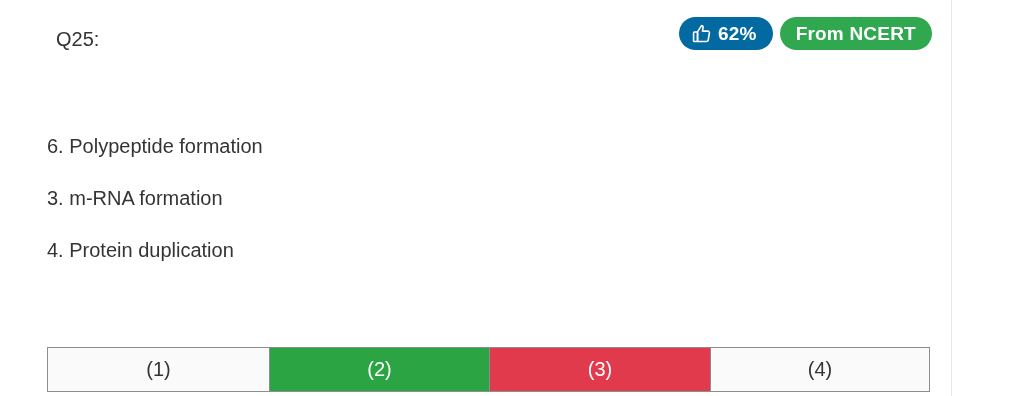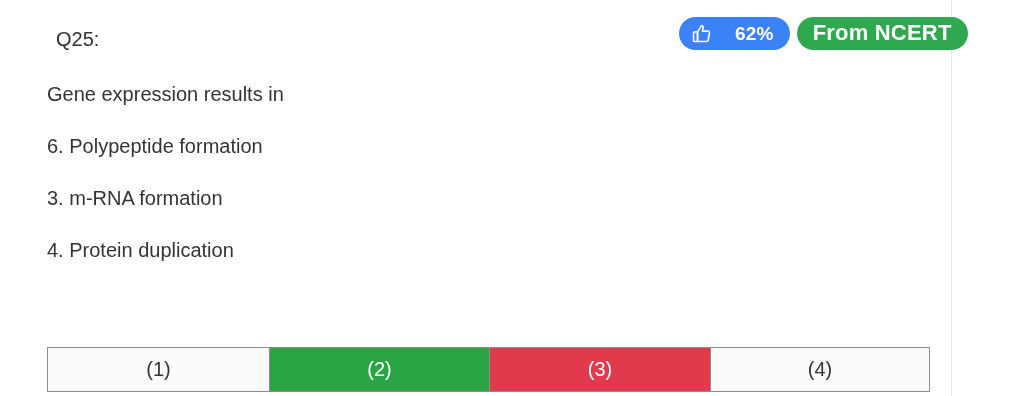--- a/index.html
+++ b/index.html
@@ -47,24 +47,24 @@
   .badge {
     display: flex;
     align-items: center;
     border-radius: 999px;
     height: 33px;
     box-sizing: border-box;
     white-space: nowrap;
   }
 
   .badge-score {
-    background: #3b82f6;
+    background: #0369a1;
     color: #ffffff;
     padding: 0 16px 0 13px;
-    gap: 24px;
+    gap: 7px;
   }
 
   .badge-score .score-text {
     font-size: 19px;
     font-weight: bold;
     letter-spacing: 0.2px;
     line-height: 1;
     padding-bottom: 1px;
   }
 
@@ -74,21 +74,21 @@
     height: 19px;
   }
 
   .badge-source {
     background: #2fa84f;
     color: #ffffff;
     padding: 0 16px;
   }
 
   .badge-source .source-text {
-    font-size: 22px;
+    font-size: 19px;
     font-weight: bold;
     letter-spacing: 0.2px;
     line-height: 1;
     padding-bottom: 1px;
   }
 
   
   .q-label {
     position: absolute;
     left: 56px;
@@ -176,21 +176,20 @@
       </span>
       <span class="score-text">62%</span>
     </div>
     <div class="badge badge-source">
       <span class="source-text">From NCERT</span>
     </div>
   </div>
 
   <div class="q-label">Q25:</div>
 
-  <div class="q-stem">Gene expression results in</div>
 
   <div class="options">
     <div class="option">6. Polypeptide formation</div>
     <div class="option">3. m-RNA formation</div>
     <div class="option">4. Protein duplication</div>
   </div>
 
   <div class="answer-bar">
     <div class="answer-cell neutral" style="width:222px">(1)</div>
     <div class="answer-cell correct" style="width:220px">(2)</div>

